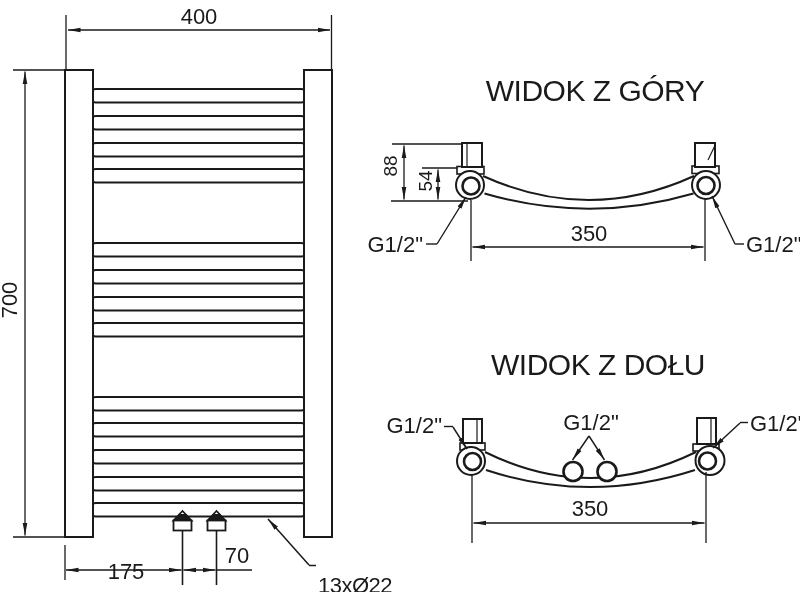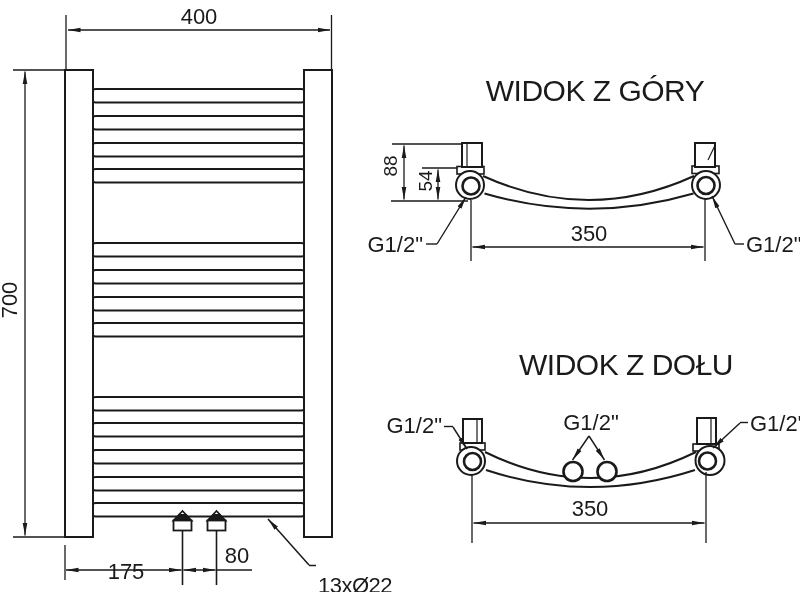--- a/index.html
+++ b/index.html
@@ -157,29 +157,29 @@
       <line x1="472" y1="474" x2="472" y2="543"></line>
       <line x1="706" y1="472" x2="706" y2="543"></line>
       <line x1="473.5" y1="523" x2="704.5" y2="523" marker-start="url(#arr)" marker-end="url(#arr)"></line>
     </g>
   </g>
 </svg>
 
 <div class="lbl dim c" style="left:199px;top:17px;">400</div>
 <div class="lbl dim v" style="left:10px;top:300px;">700</div>
 <div class="lbl dim c" style="left:126px;top:556px;margin-top:16px;">175</div>
-<div class="lbl dim c" style="left:237px;top:556px;">80</div>
+<div class="lbl dim c" style="left:237px;top:556px;">70</div>
 <div class="lbl note l" style="left:318px;top:586px;">13xØ22</div>
 
 <div class="lbl vtitle c" style="left:595px;top:91px;">WIDOK Z GÓRY</div>
 <div class="lbl dim-sm v" style="left:390px;top:166px;">88</div>
 <div class="lbl dim-sm v" style="left:425px;top:181px;">54</div>
 <div class="lbl dim c" style="left:589px;top:234px;">350</div>
 <div class="lbl thread r" style="left:423px;top:245px;">G1/2"</div>
 <div class="lbl thread l" style="left:746px;top:245px;">G1/2"</div>
 
-<div class="lbl vtitle c" style="left:598px;top:365px;margin-left:28px;">WIDOK Z DOŁU</div>
+<div class="lbl vtitle c" style="left:598px;top:365px;">WIDOK Z DOŁU</div>
 <div class="lbl thread r" style="left:442px;top:426px;">G1/2"</div>
 <div class="lbl thread c" style="left:591px;top:423px;">G1/2"</div>
 <div class="lbl thread l" style="left:750px;top:424px;">G1/2"</div>
 <div class="lbl dim c" style="left:590px;top:509px;">350</div>
 
 </div>
 
 </body></html>

